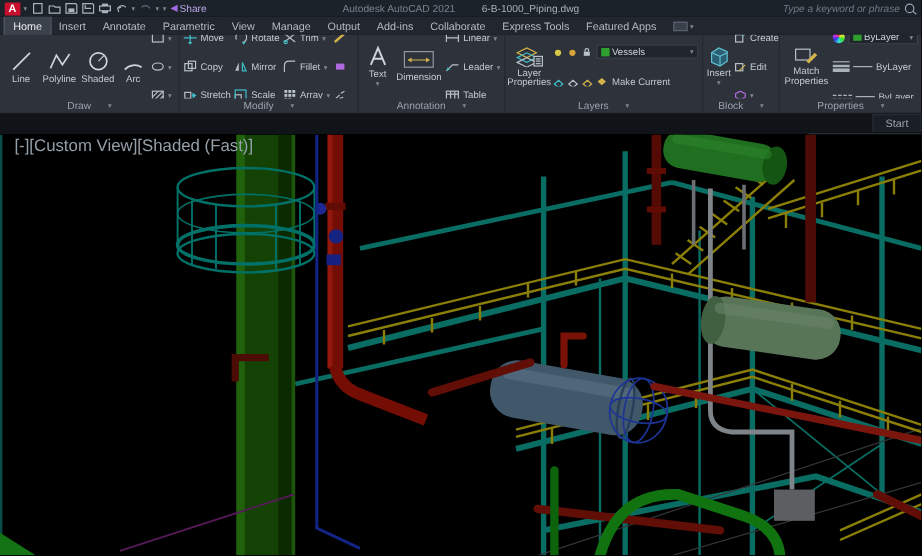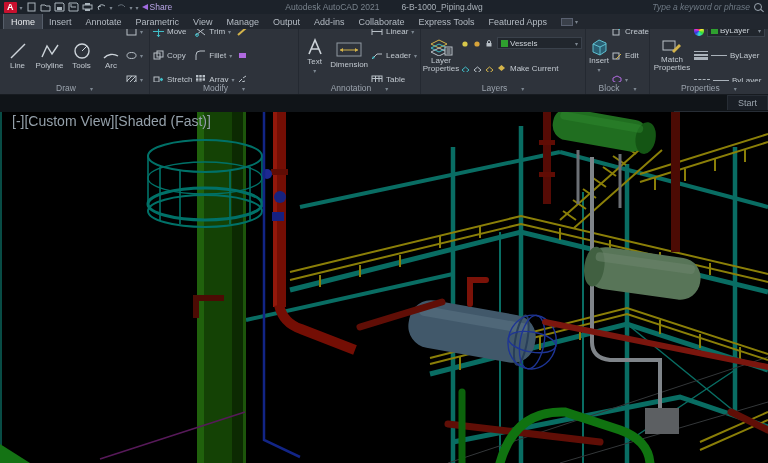--- a/index.html
+++ b/index.html
@@ -174,21 +174,21 @@
           <svg width="20" height="20">
               <polyline points="2,16 7,5 12,13 18,4" fill="none" stroke="#cdd4da" stroke-width="1.4"></polyline>
             </svg>
           <span>Polyline</span>
         </div>
         <div class="bigtool">
           <svg width="20" height="20">
               <circle cx="10" cy="10" r="7" fill="none" stroke="#cdd4da" stroke-width="1.4"></circle>
               <line x1="10" y1="10" x2="15" y2="5" stroke="#cdd4da"></line>
             </svg>
-          <span>Tools</span>
+          <span>Shaded</span>
         </div>
         <div class="bigtool" style="width:24px">
           <svg width="20" height="20">
               <path d="M3 17 A11 11 0 0 1 17 15" fill="none" stroke="#cdd4da" stroke-width="1.4"></path>
             </svg>
           <span>Arc</span>
         </div>
         <div class="smallcol">
           <div class="smalltool">
             <svg width="11" height="9">
@@ -233,20 +233,43 @@
                 <rect x="4" y="1" width="6" height="6" fill="none" stroke="#b9c1c8"></rect>
               </svg>
             <span>Copy</span>
           </div>
           <div class="smalltool">
             <svg width="11" height="11">
                 <rect x="1" y="3" width="5" height="5" fill="none" stroke="#b9c1c8"></rect>
                 <path d="M7 5.5 h3 M10 5.5 l-2 -1.5 v3z" stroke="#3fbdc7" fill="#3fbdc7"></path>
               </svg>
             <span>Stretch</span>
+          </div>
+        </div>
+        <div class="smallcol">
+          <div class="smalltool">
+            <svg width="11" height="11">
+                <path d="M2 7 A4.5 4.5 0 1 1 7 9.5" fill="none" stroke="#b9c1c8"></path>
+                <path d="M7 9.5 l3 -1 l-2 3z" fill="#3fbdc7"></path>
+              </svg>
+            <span>Rotate</span>
+          </div>
+          <div class="smalltool">
+            <svg width="11" height="11">
+                <path d="M1 9 L4 2 L4 9z" fill="#b9c1c8"></path>
+                <path d="M10 9 L7 2 L7 9z" fill="none" stroke="#3fbdc7"></path>
+              </svg>
+            <span>Mirror</span>
+          </div>
+          <div class="smalltool">
+            <svg width="11" height="11">
+                <rect x="1" y="5" width="5" height="5" fill="none" stroke="#b9c1c8"></rect>
+                <rect x="1" y="1" width="9" height="9" fill="none" stroke="#3fbdc7"></rect>
+              </svg>
+            <span>Scale</span>
           </div>
         </div>
         <div class="smallcol">
           <div class="smalltool">
             <svg width="11" height="11">
                 <path d="M1 2 L10 9 M1 9 L10 2" stroke="#b9c1c8"></path>
                 <circle cx="2" cy="9" r="1.4" fill="none" stroke="#3fbdc7"></circle>
               </svg>
             <span>Trim</span>
             <span class="caret">▾</span>

